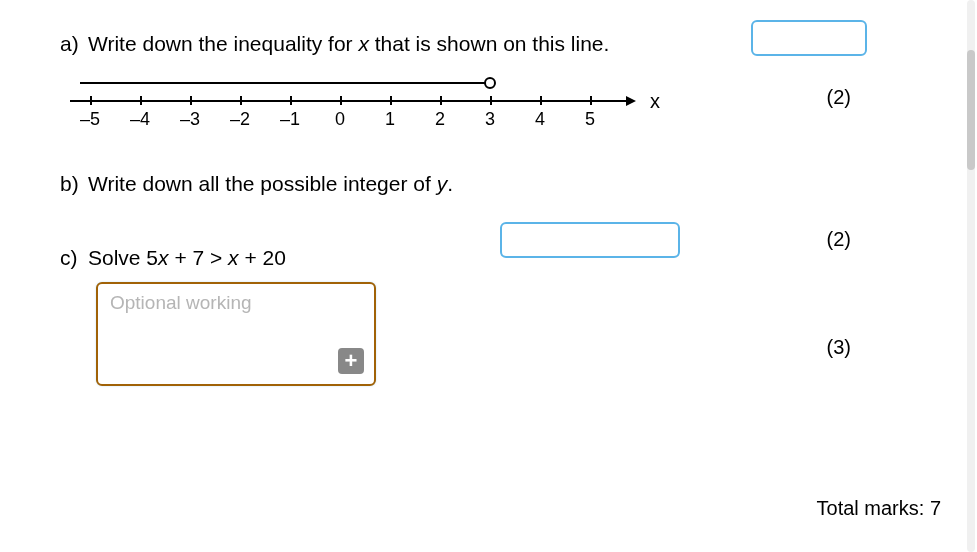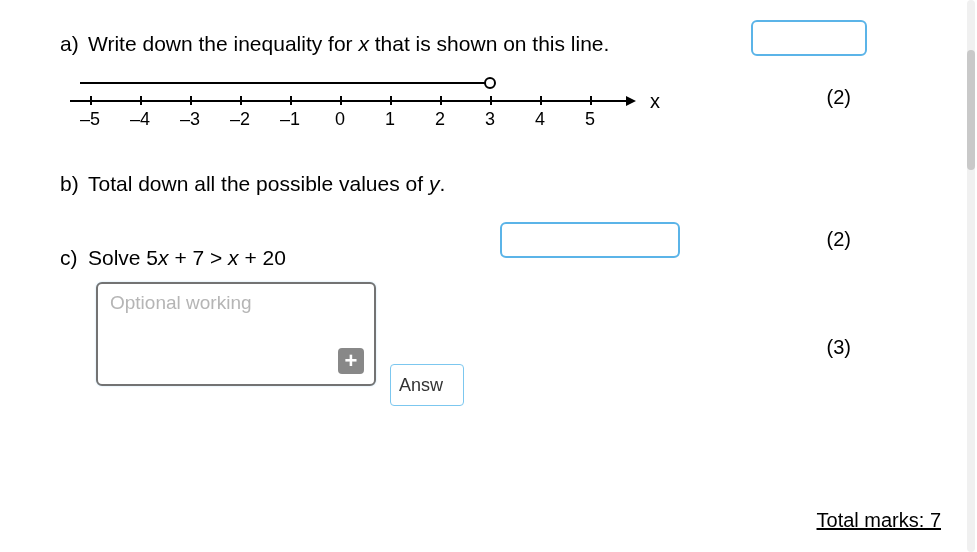--- a/index.html
+++ b/index.html
@@ -35,21 +35,21 @@
     }
     .answer-a { width: 116px; position: absolute; right: 110px; top: 20px; }
     .answer-b { width: 180px; position: absolute; left: 500px; top: 222px; }
     .marks {
       position: absolute;
       font-size: 20px;
     }
     .marks-a { right: 126px; top: 86px; }
     .marks-b { right: 126px; top: 228px; }
     .marks-c { right: 126px; top: 336px; }
-    .total { position: absolute; right: 36px; bottom: 20px; font-size: 20px; text-decoration: underline; }
+    .total { position: absolute; right: 36px; bottom: 32px; font-size: 20px; }
     
     
     .numline {
       position: relative;
       margin: 26px 0 40px 20px;
       width: 560px;
       height: 50px;
     }
     .nl-top {
       position: absolute;
@@ -107,21 +107,21 @@
     
     .section-b { margin-top: 30px; }
     .section-c { margin-top: 50px; }
     
     .working-box {
       position: relative;
       margin-left: 36px;
       margin-top: 12px;
       width: 280px;
       height: 104px;
-      border: 2px solid #737373;
+      border: 2px solid #a16207;
       border-radius: 6px;
       background: #fff;
       box-shadow: 0 0 2px rgba(100,180,230,0.4);
     }
     .working-ph {
       color: #b5b5b5;
       font-size: 19px;
       padding: 8px 12px;
     }
     .plus-btn {
@@ -217,37 +217,34 @@
     <div class="nl-label" style="left: 460px;">4</div>
     <div class="nl-tick" style="left: 510px;"></div>
     <div class="nl-label" style="left: 510px;">5</div>
     <div class="nl-circle" style="left: 404px;"></div>
   </div>
 
 <div class="section-b">
   <div class="row" style="margin-top:4px;">
     <span class="q-label">b)</span>
     <span class="q-text">
-      <span>Total down all the possible values of </span><span class="italic">y</span><span>.</span>
+      <span>Write down all the possible integer of </span><span class="italic">y</span><span>.</span>
     </span>
   </div>
 </div>
 <div class="answer-box answer-b"></div>
 <div class="marks marks-b">(2)</div>
 
 <div class="section-c">
   <div class="row">
     <span class="q-label">c)</span>
     <span class="q-text">
       <span>Solve  5</span><span class="italic">x</span><span> + 7 &gt; </span><span class="italic">x</span><span> + 20</span>
     </span>
   </div>
   <div class="working-box">
     <div class="working-ph">Optional working</div>
     <div class="plus-btn">+</div>
   </div>
-  <div class="answ-box">
-    <span>Answ</span>
-  </div>
 </div>
 <div class="marks marks-c">(3)</div>
 
 <div class="total">Total marks: 7</div>
 
 </body></html>

